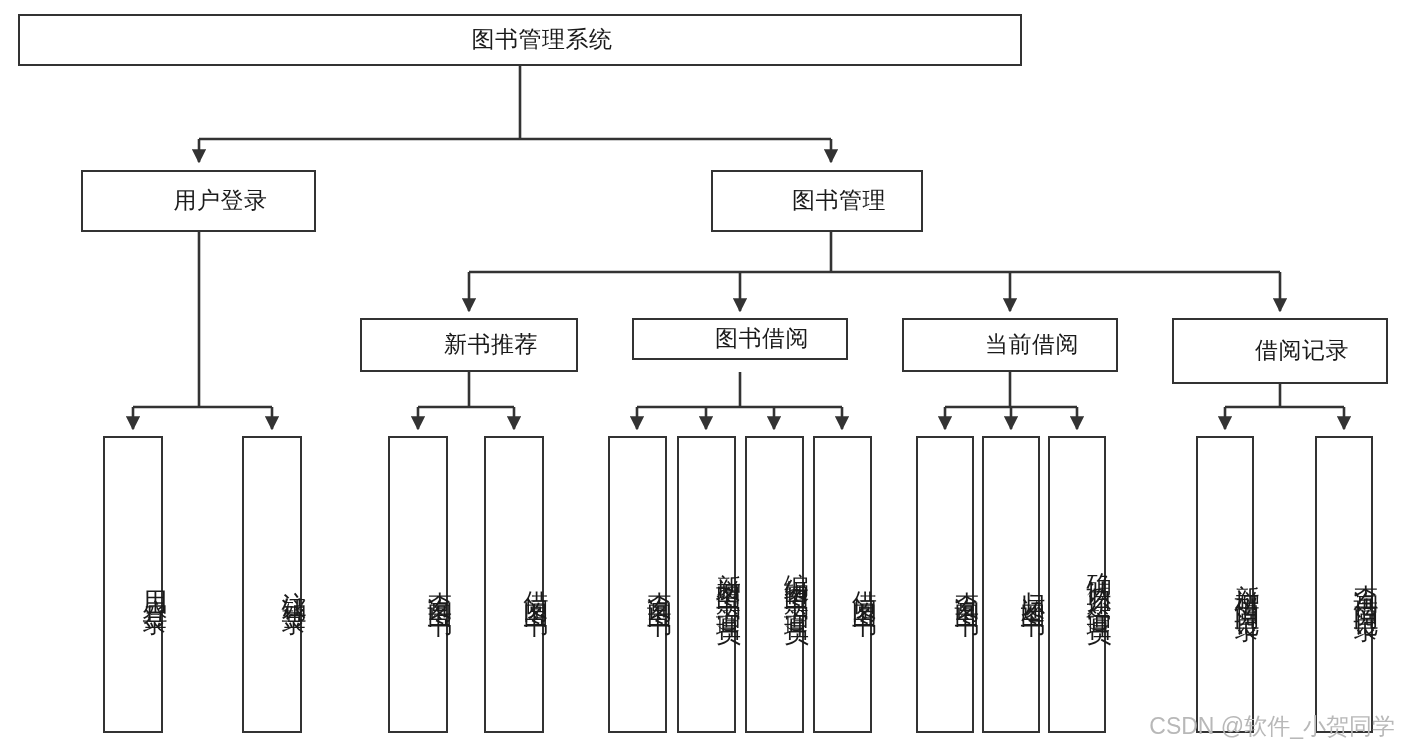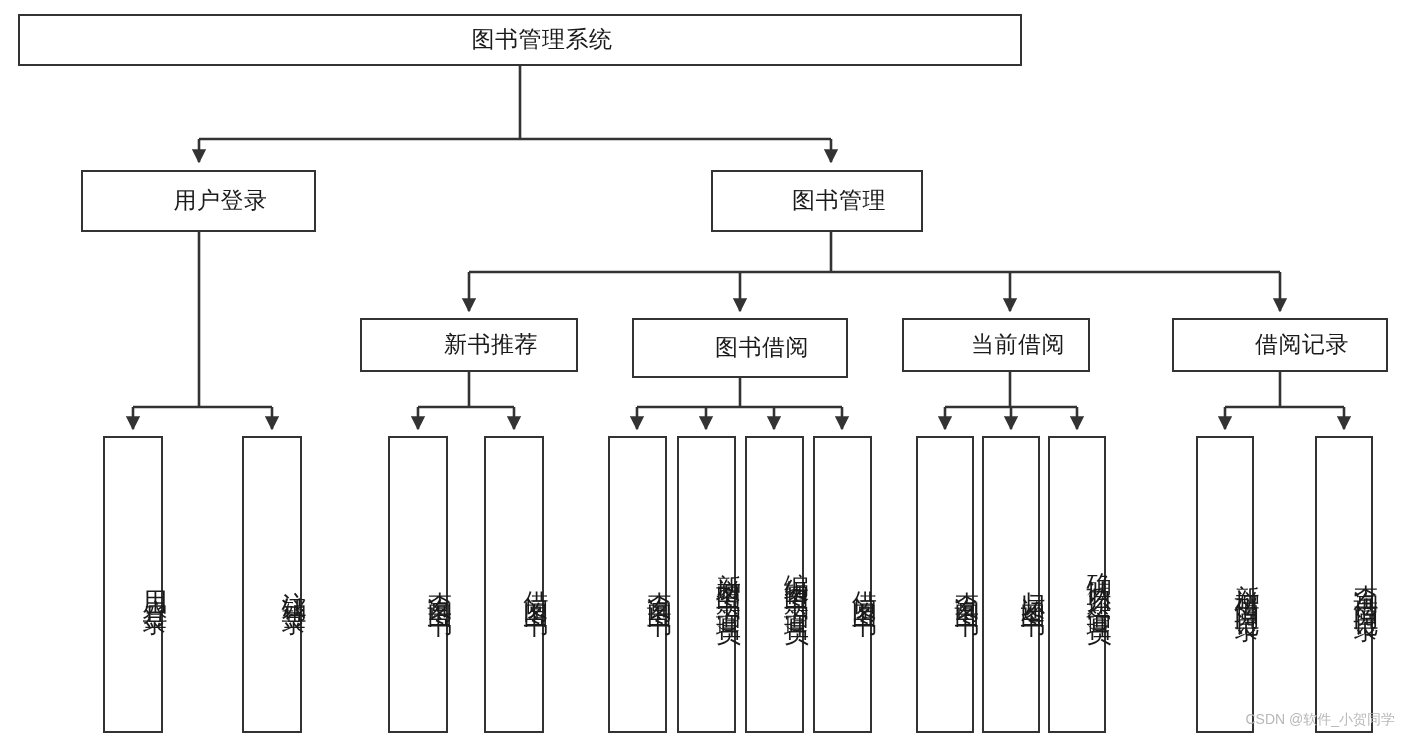--- a/index.html
+++ b/index.html
@@ -54,22 +54,22 @@
     writing-mode: vertical-rl;
     text-orientation: upright;
     font-size: 25px;
     letter-spacing: 7px;
     line-height: 1;
     text-align: center;
   }
   #watermark {
     position: absolute;
     right: 10px;
-    bottom: 18px;
-    font-size: 14px;
+    bottom: 5px;
+    font-size: 23px;
     color: #b8b8b8;
     white-space: nowrap;
     user-select: none;
   }
 </style>
 </head>
 <body>
 
 <div id="canvas">
 
@@ -142,27 +142,27 @@
   <div class="node horizontal" style="left:81px; top:170px; width:235px; height:62px;">
     <span class="label">用户登录</span>
   </div>
   <div class="node horizontal" style="left:711px; top:170px; width:212px; height:62px;">
     <span class="label">图书管理</span>
   </div>
 
   <div class="node horizontal" style="left:360px; top:318px; width:218px; height:54px;justify-content:center;">
     <span class="label">新书推荐</span>
   </div>
-  <div class="node horizontal" style="left:632px; top:318px; width:216px; height:60px;">
+  <div class="node horizontal" style="left:632px; top:318px; width:216px; height:42px;">
     <span class="label">图书借阅</span>
   </div>
-  <div class="node horizontal" style="left:902px; top:318px; width:188px; height:54px;font-family:Liberation Serif, serif;">
+  <div class="node horizontal" style="left:902px; top:318px; width:216px; height:54px;font-family:Liberation Serif, serif;">
     <span class="label">当前借阅</span>
   </div>
-  <div class="node horizontal" style="left:1172px; top:318px; width:216px; height:54px;">
+  <div class="node horizontal" style="left:1172px; top:318px; width:216px; height:66px;">
     <span class="label">借阅记录</span>
   </div>
 
   <div class="node vertical" style="left:103px; top:436px; width:60px; height:297px;">
     <span class="label">用户登录</span>
   </div>
   <div class="node vertical" style="left:242px; top:436px; width:60px; height:297px;">
     <span class="label">注销登录</span>
   </div>
   <div class="node vertical" style="left:388px; top:436px; width:60px; height:297px;">

